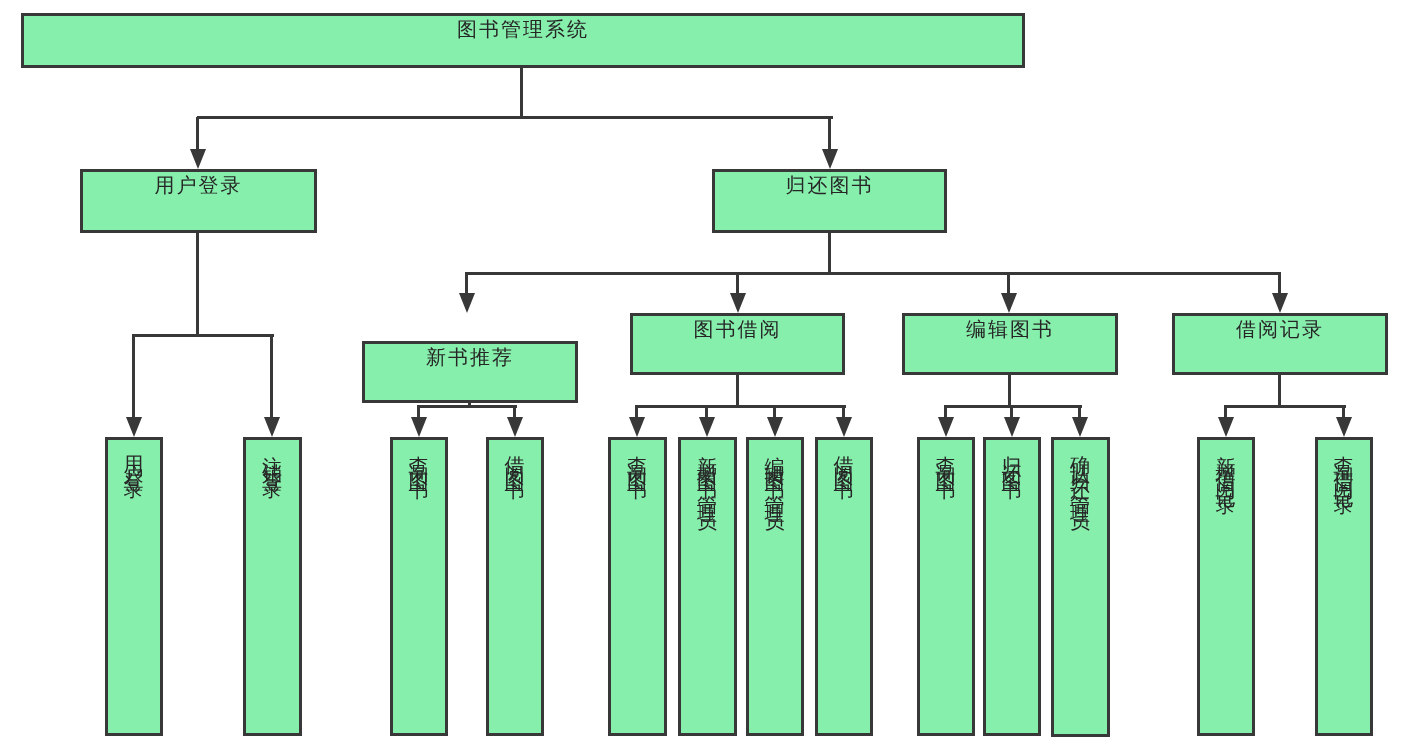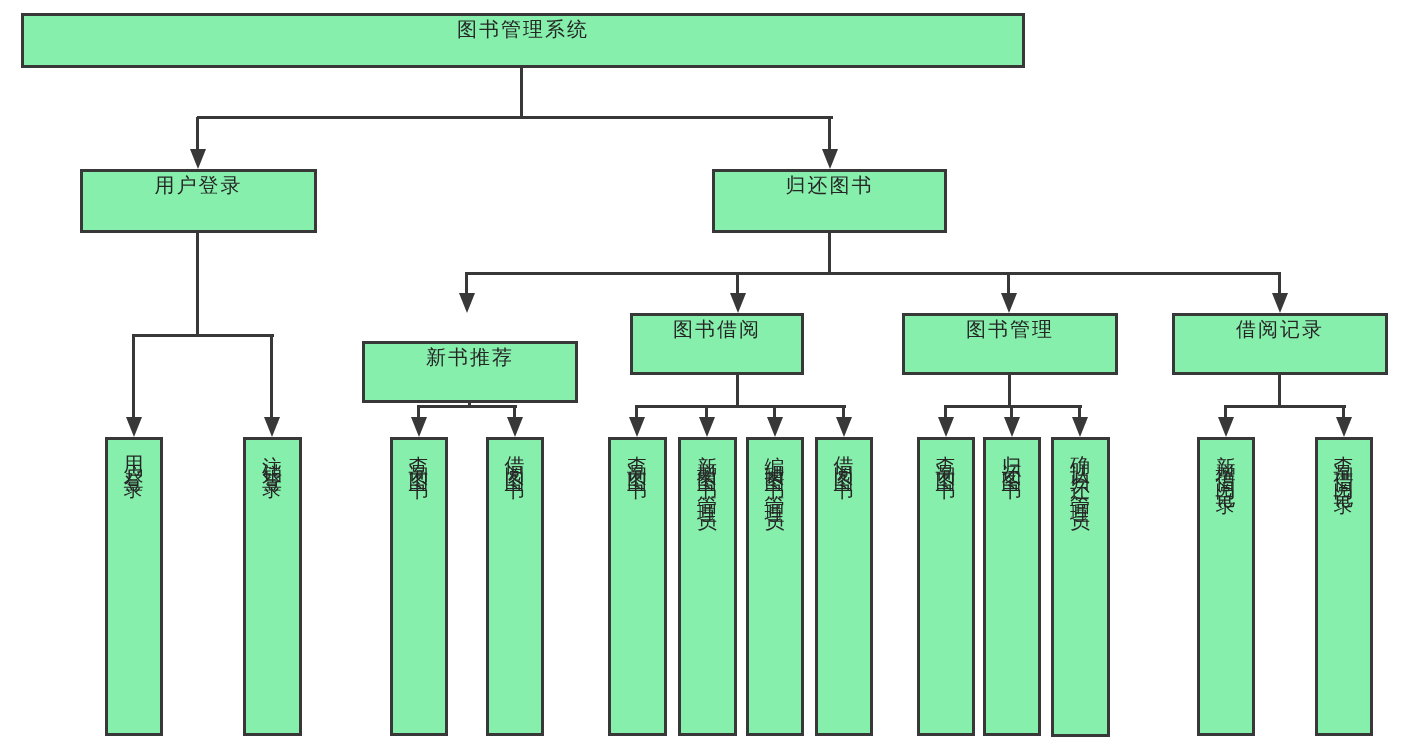--- a/index.html
+++ b/index.html
@@ -44,25 +44,25 @@
   <div class="box h" style="left:80px; top:169px; width:237px; height:64px;">
     <span>用户登录</span>
   </div>
   <div class="box h" style="left:712px; top:169px; width:235px; height:64px;">
     <span>归还图书</span>
   </div>
 
   <div class="box h" style="left:362px; top:313px; width:216px; height:62px;margin-top:28px;">
     <span>新书推荐</span>
   </div>
-  <div class="box h" style="left:630px; top:313px; width:174px; height:62px;">
+  <div class="box h" style="left:630px; top:313px; width:215px; height:62px;">
     <span>图书借阅</span>
   </div>
   <div class="box h" style="left:902px; top:313px; width:216px; height:62px;">
-    <span>图书管理</span>
+    <span>编辑图书</span>
   </div>
   <div class="box h" style="left:1172px; top:313px; width:216px; height:62px;">
     <span>借阅记录</span>
   </div>
 
   <div class="box v" style="left:105px; top:437px; width:58px; height:299px;">
     <span>用户登录</span>
   </div>
   <div class="box v" style="left:243px; top:437px; width:59px; height:299px;">
     <span>注销登录</span>

